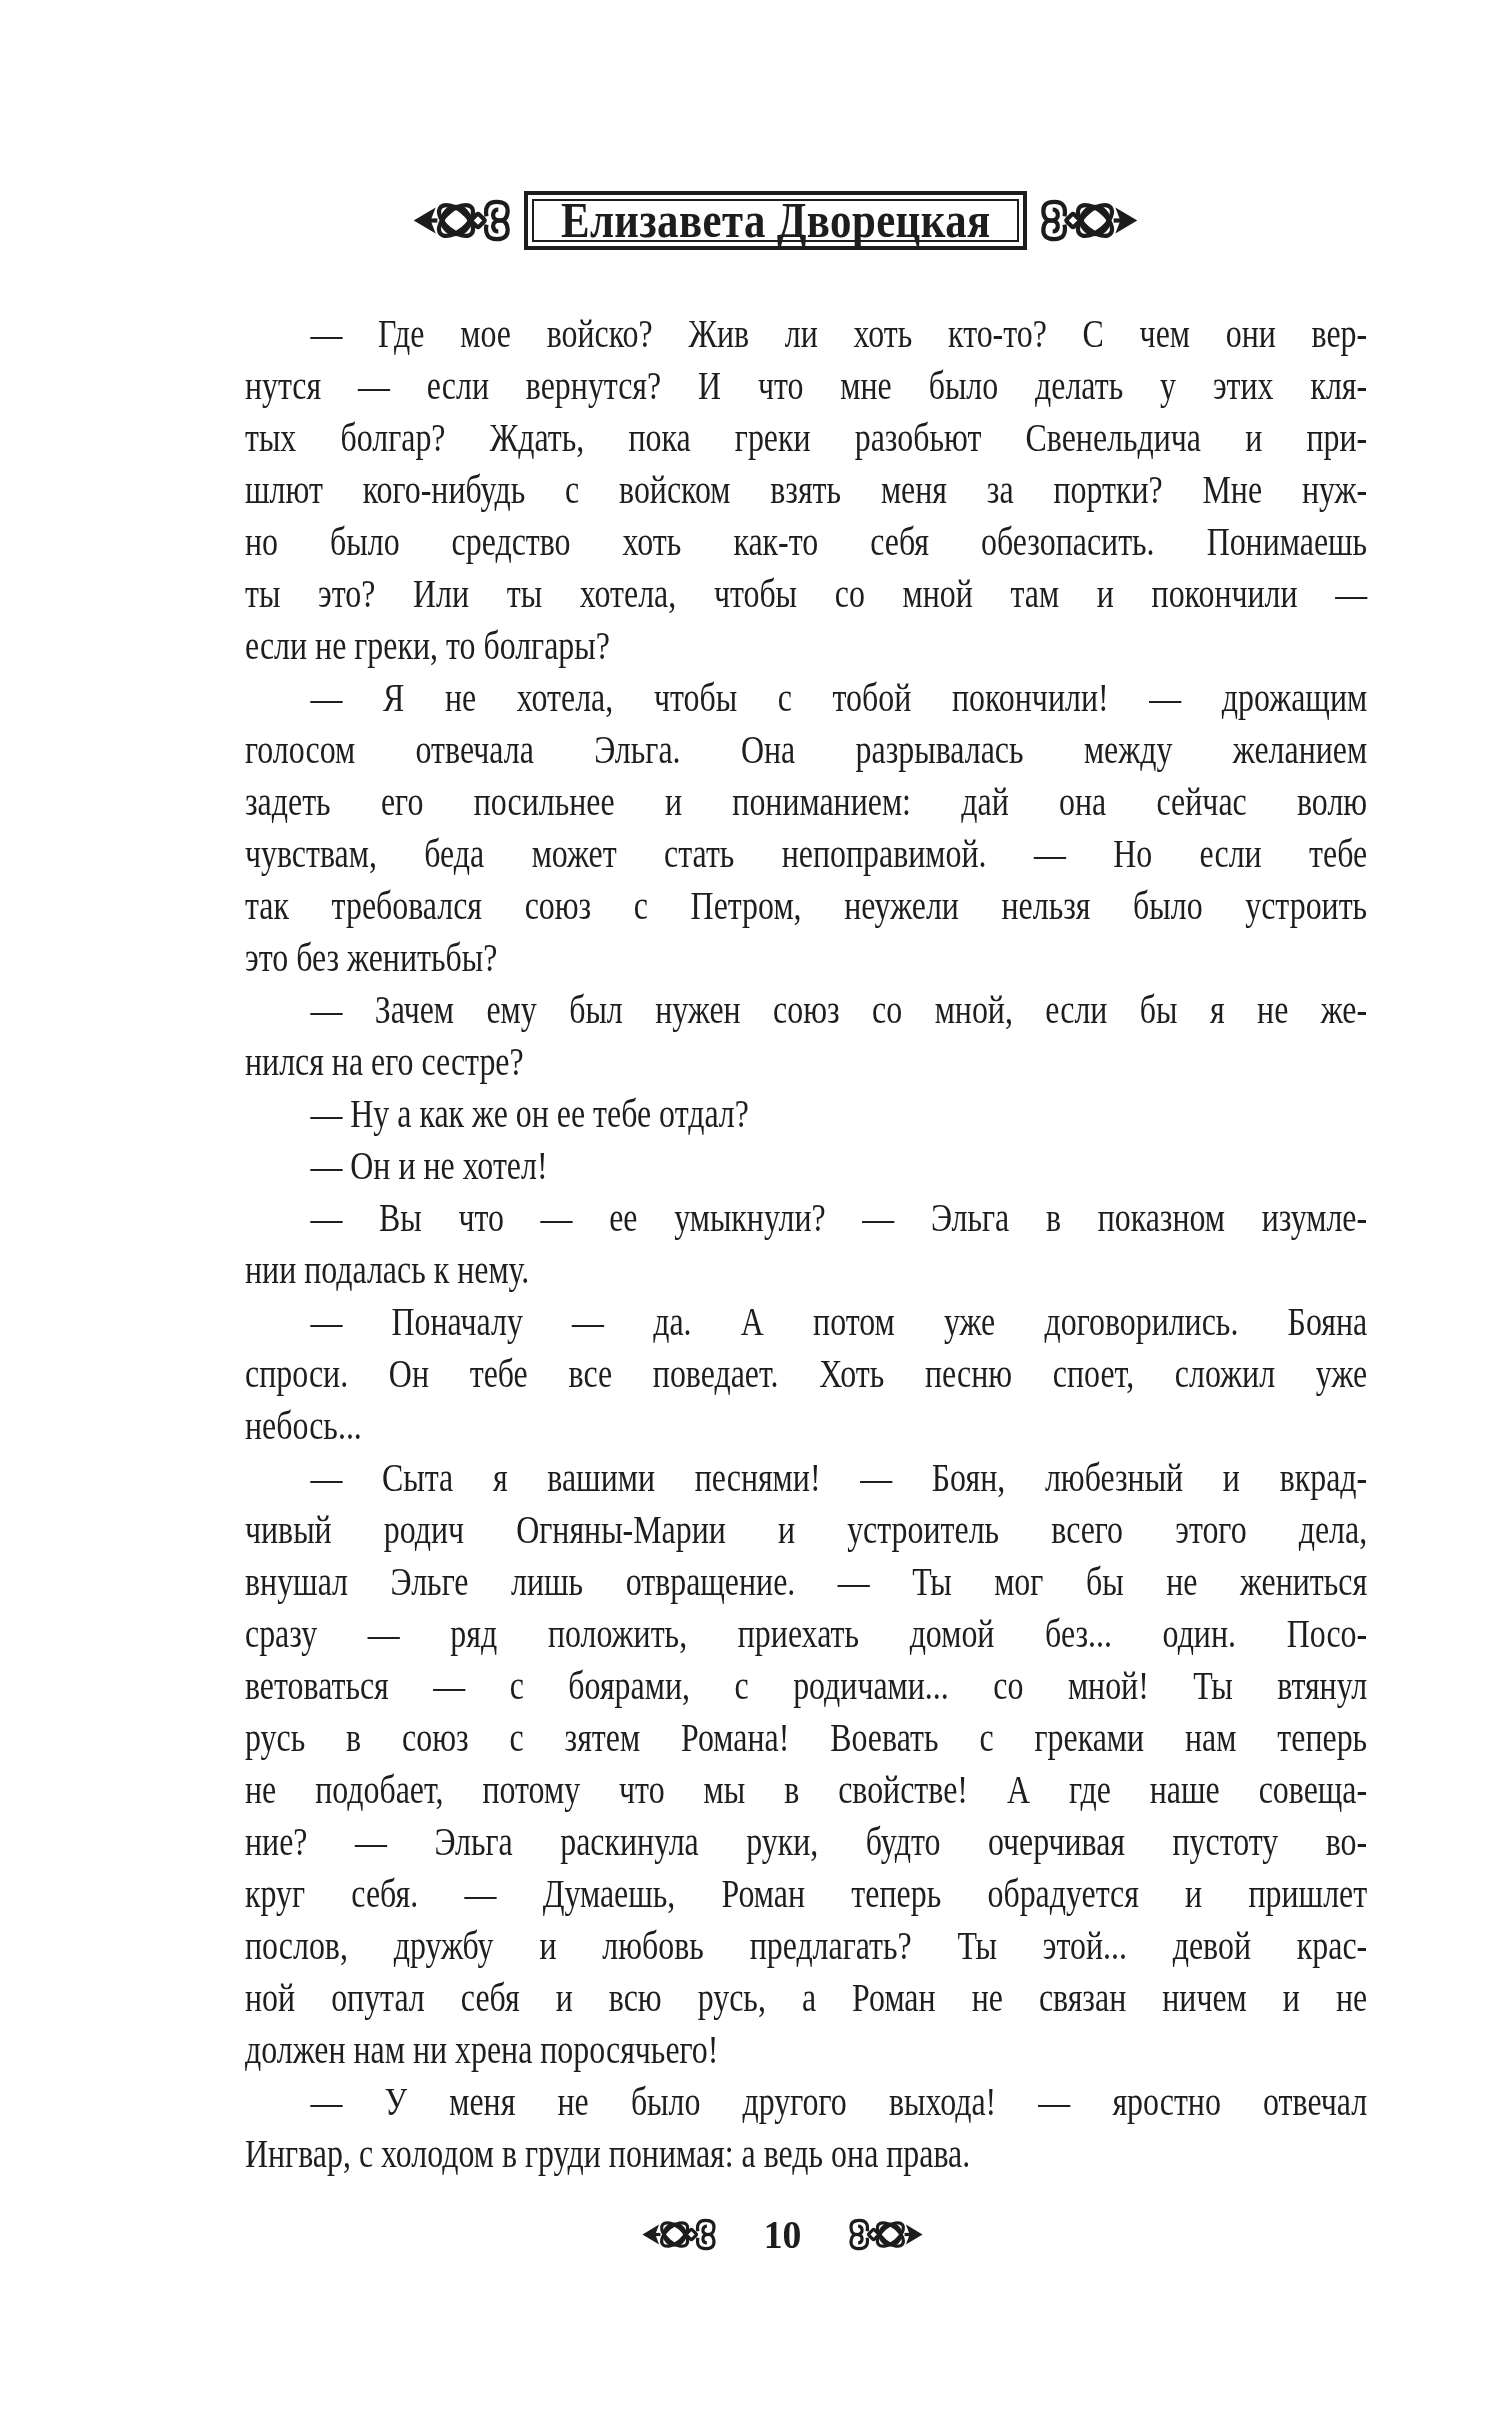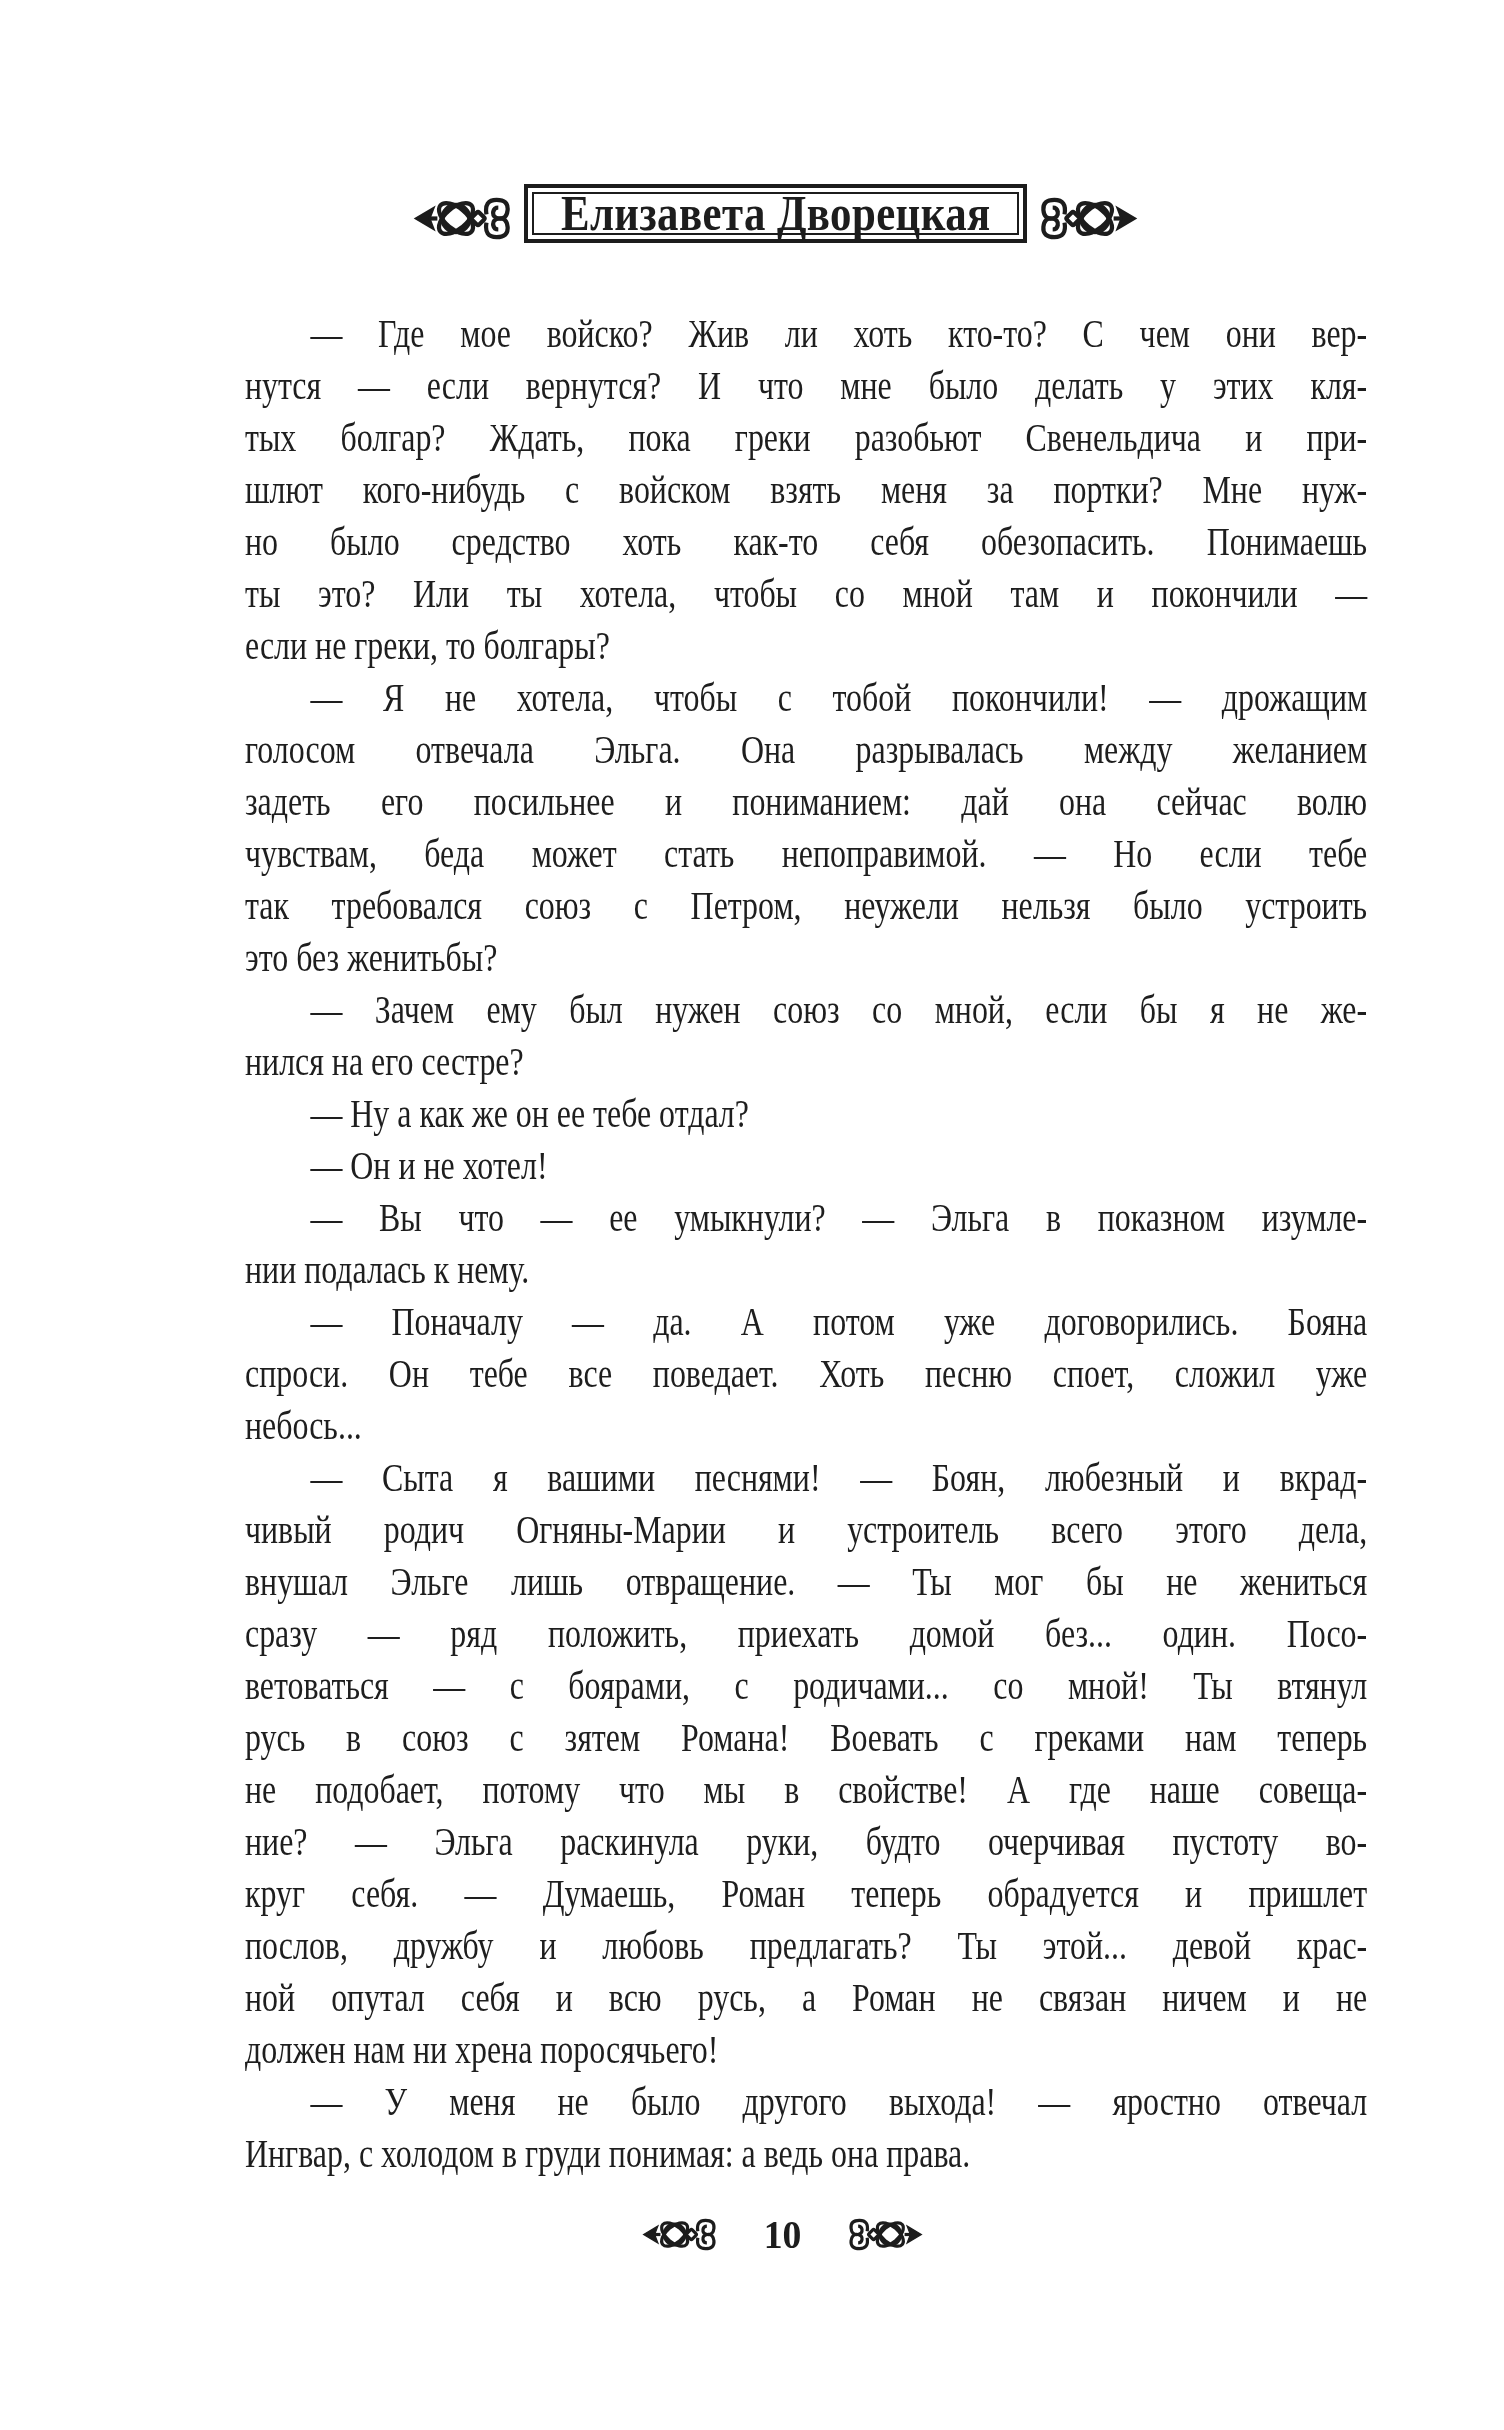--- a/index.html
+++ b/index.html
@@ -8,21 +8,21 @@
     width:1505px;height:2431px;
     background:#ffffff;
     overflow:hidden;
     font-family:"Liberation Serif","DejaVu Serif",serif;
     color:#1d1d1d;
   }
 
   
   .header{
     position:absolute;left:412px;top:184px;width:727px;height:73px;
-    display:flex;align-items:flex-start;
+    display:flex;align-items:center;
   }
   .knot{width:110px;height:69px;flex:0 0 auto;color:#1c1c1c;}
   .knot.flip{transform:scaleX(-1);}
   .banner{
     position:relative;flex:1;height:59px;margin:0 2px;
     border:4.9px solid #1c1c1c;box-sizing:border-box;
   }
   .banner-inner{
     position:absolute;inset:3.9px;border:2px solid #1c1c1c;
     display:flex;align-items:center;justify-content:center;

